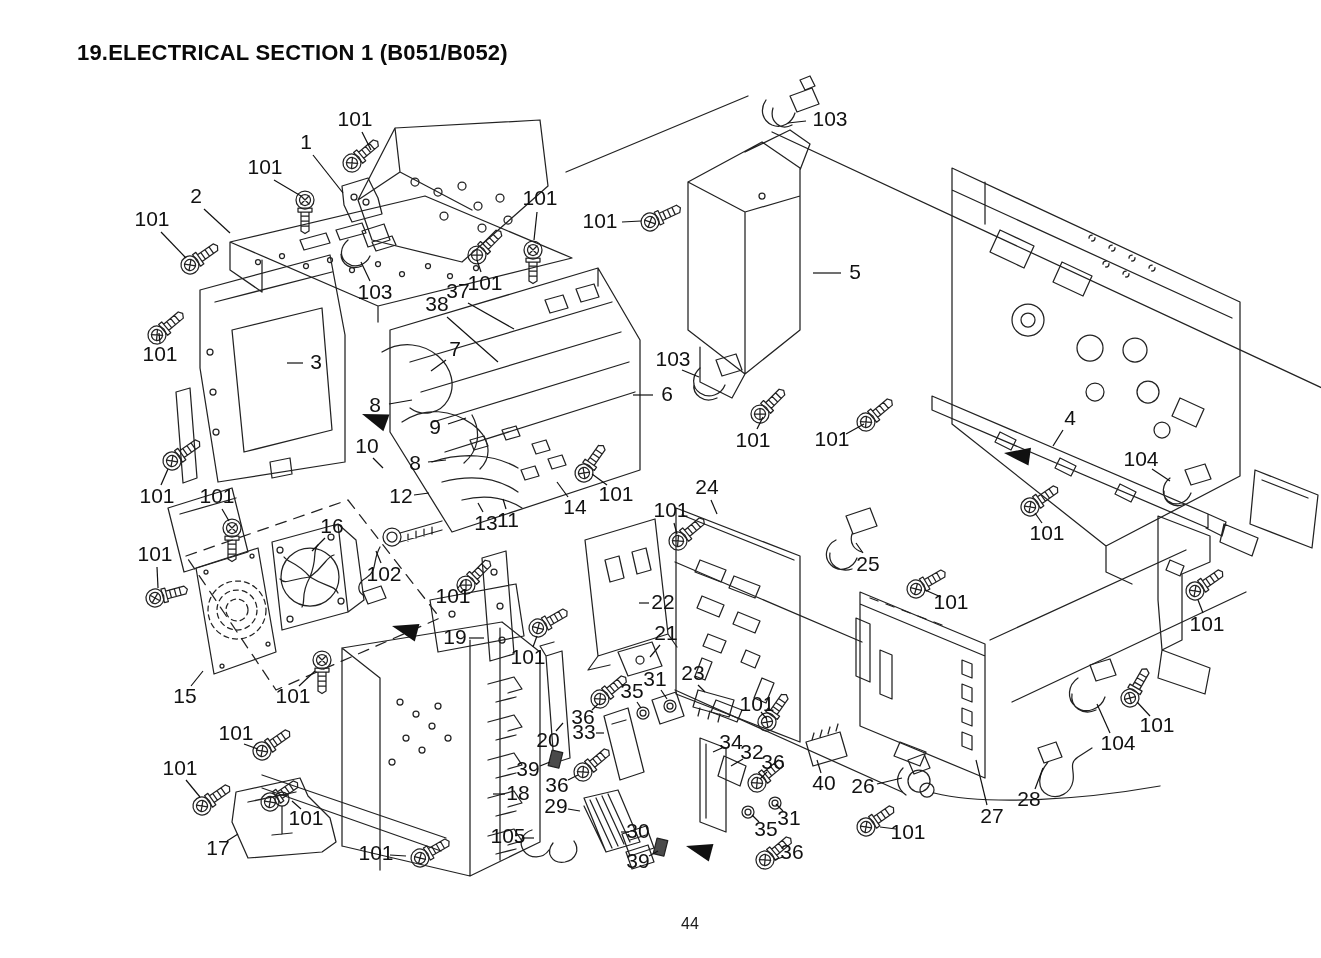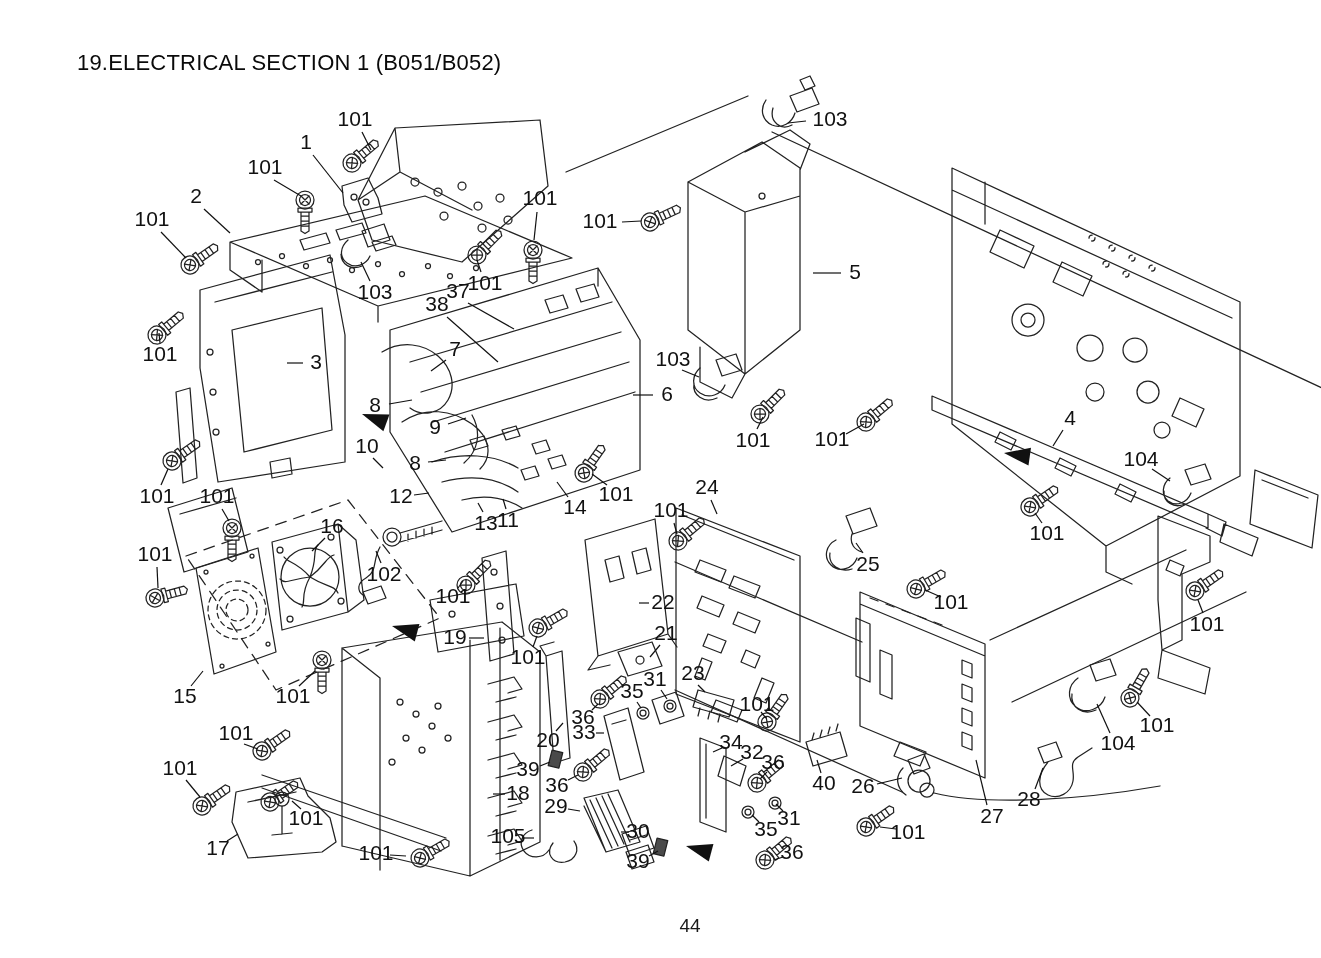--- a/index.html
+++ b/index.html
@@ -1,21 +1,21 @@
 <!DOCTYPE html>
 <html><head>
 <meta charset="utf-8">
 <style>
   html,body{margin:0;padding:0;background:#ffffff;}
   .page{position:relative;width:1321px;height:958px;background:#fff;overflow:hidden;
         font-family:"Liberation Sans", sans-serif;}
-  .title{position:absolute;left:77px;top:50px;margin:0;font-size:22px;font-weight:normal;
+  .title{position:absolute;left:77px;top:40px;margin:0;font-size:22px;font-weight:bold;
          color:#0a0a0a;letter-spacing:.2px;}
   .pageno{position:absolute;left:660px;top:915px;width:60px;text-align:center;
-          font-size:19px;color:#1a1a1a;}
+          font-size:16px;color:#1a1a1a;}
   svg.diagram{position:absolute;left:0;top:0;width:1321px;height:958px;}
   .outline{stroke:#222;stroke-width:1.25;fill:none;stroke-linejoin:round;stroke-linecap:round;}
   .dashed{stroke-dasharray:11 8;}
   .dashc{stroke-dasharray:5 4;}
   .leader{stroke:#111;stroke-width:1.2;}
   text.callout{font-family:"Liberation Sans", sans-serif;font-size:21px;fill:#111;
                text-anchor:middle;dominant-baseline:middle;}
 </style>
 </head>
 <body>

